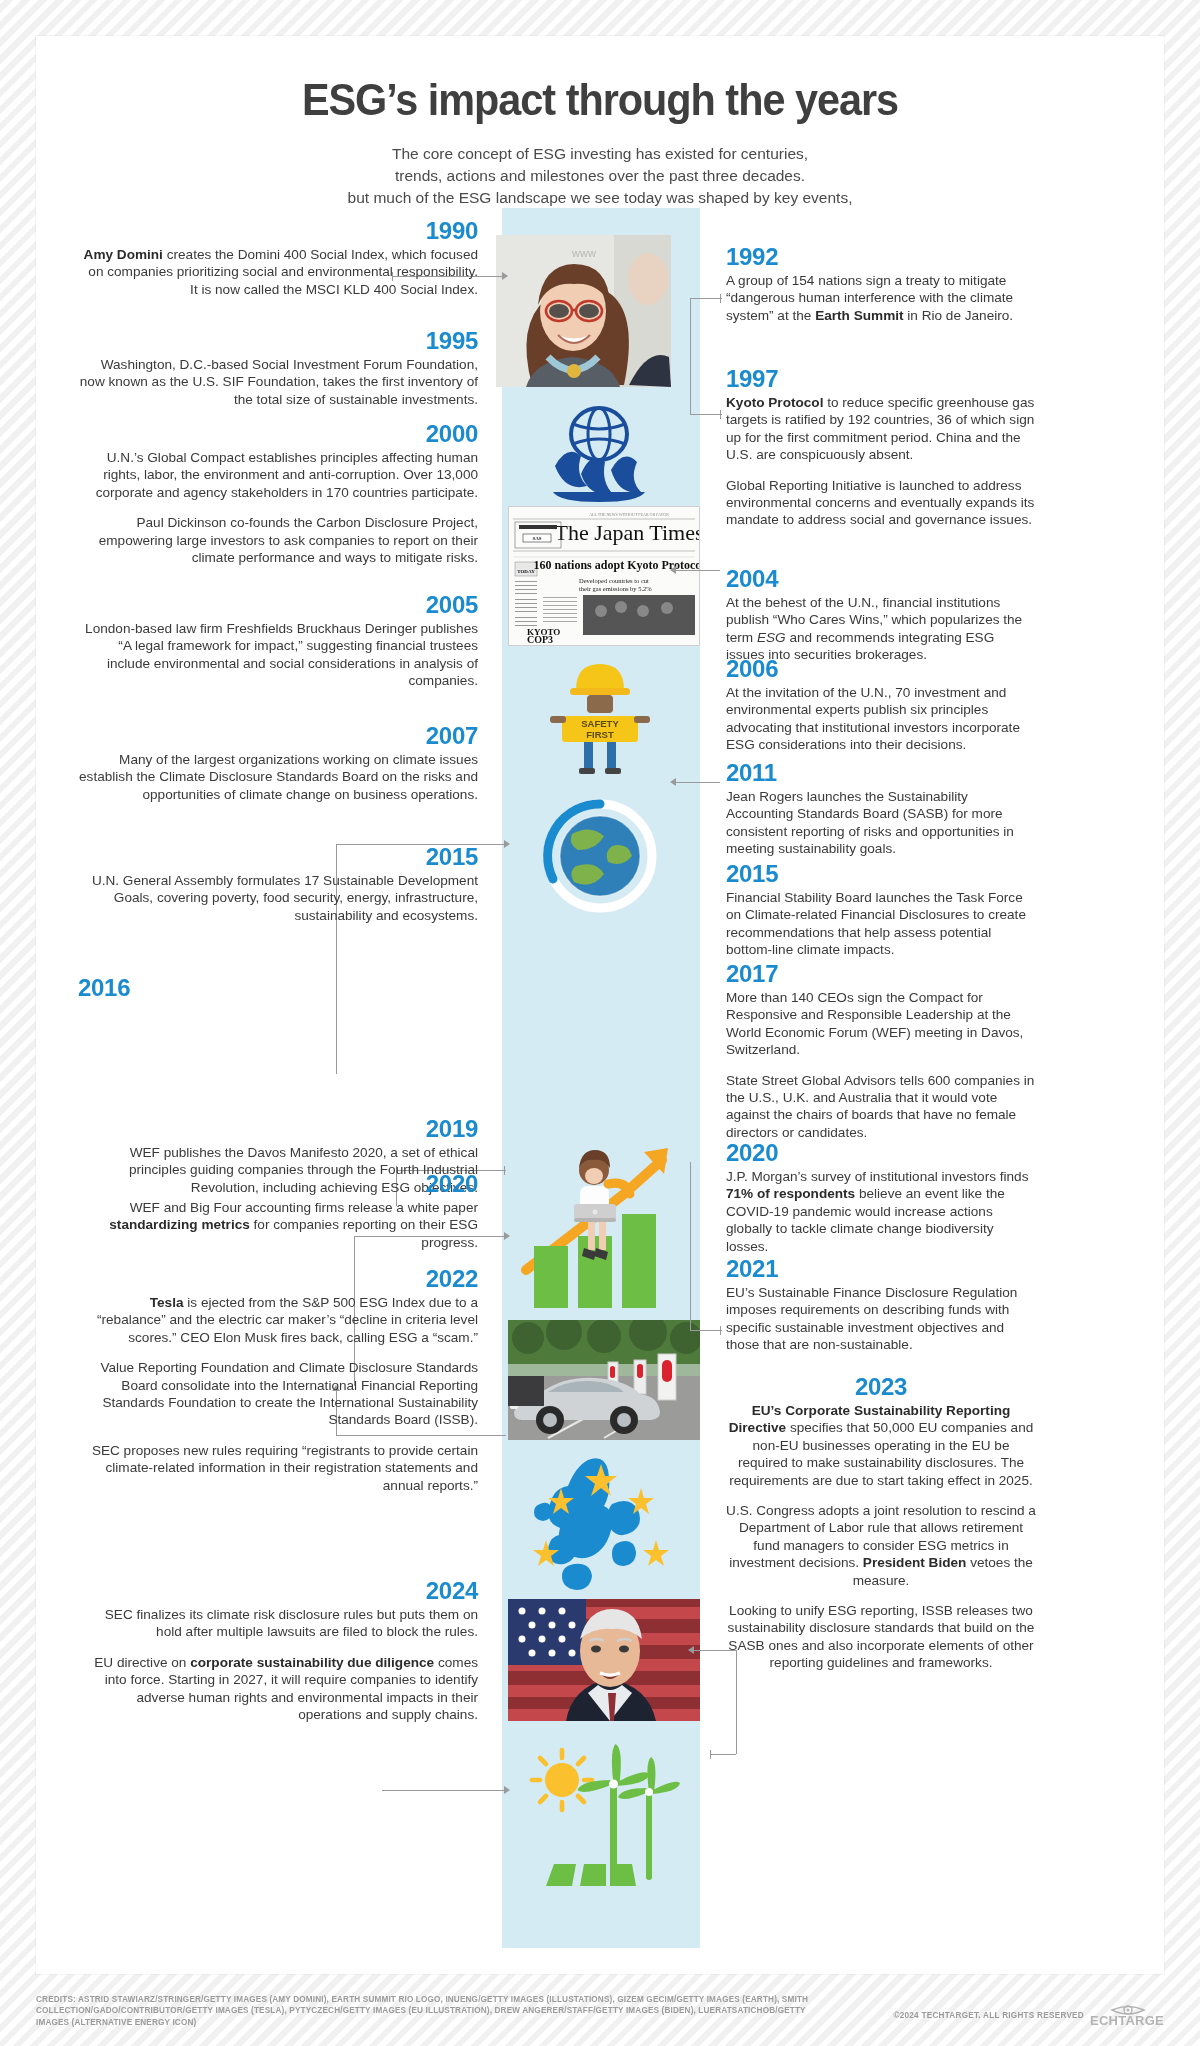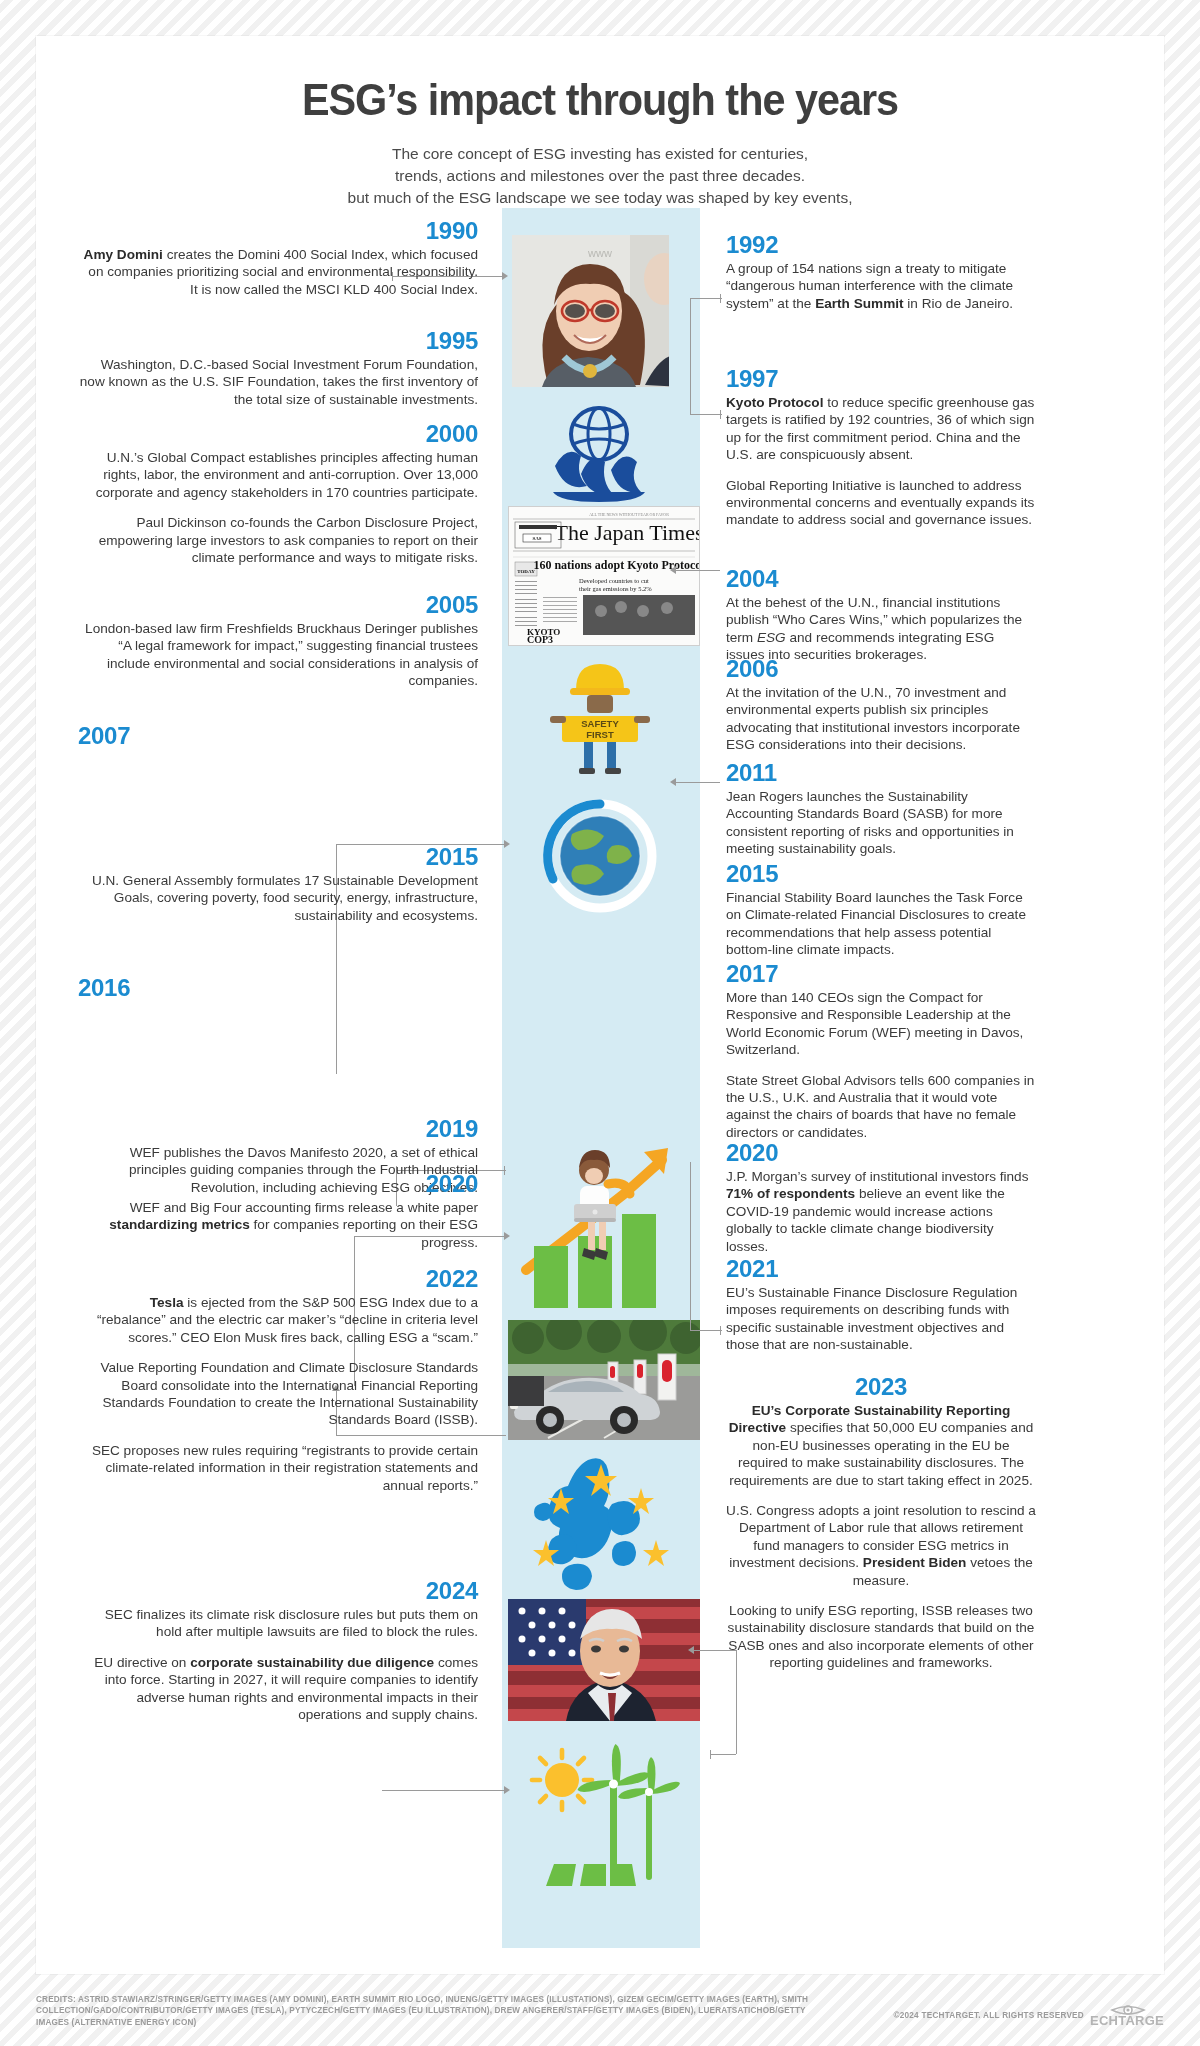--- a/index.html
+++ b/index.html
@@ -134,21 +134,21 @@
 
   <div class="body-wrap">
 
     <div class="band" style="top:172px;height:220px;"></div>
     <div class="band" style="top:392px;height:690px;"></div>
     <div class="band" style="top:1082px;height:200px;"></div>
     <div class="band" style="top:1282px;height:200px;"></div>
     <div class="band" style="top:1482px;height:180px;"></div>
     <div class="band" style="top:1662px;height:250px;"></div>
 
-    <div class="media photo-domini" style="left:476px;top:199px;width:157px;height:152px;">
+    <div class="media photo-domini" style="left:460px;top:199px;width:175px;height:152px;">
       <svg width="175" height="152" viewBox="0 0 175 152">
         <rect width="175" height="152" fill="#e6e6e2"></rect>
         <text x="88" y="22" font-family="Liberation Sans, sans-serif" font-size="11" fill="#b9b9b4" text-anchor="middle">www</text>
         <rect x="118" y="0" width="57" height="152" fill="#d9d9d4"></rect>
         <ellipse cx="152" cy="44" rx="20" ry="26" fill="#e8d3c2"></ellipse>
         <path d="M133 150 q19 -38 40 -28 l2 30 z" fill="#2d3340"></path>
 
         <path d="M36 150 q-16 -60 14 -86 q34 -30 66 -4 q26 22 12 90 z" fill="#6a3f2a"></path>
 
         <ellipse cx="77" cy="76" rx="33" ry="40" fill="#f0cdb3"></ellipse>
@@ -521,20 +521,21 @@
         <div class="txt">Paul Dickinson co-founds the Carbon Disclosure Project, empowering large investors to ask companies to report on their climate performance and ways to mitigate risks.</div>
       </div>
 
       <div class="entry" style="top:556px;">
         <div class="yr">2005</div>
         <div class="txt">London-based law firm Freshfields Bruckhaus Deringer publishes “A legal framework for impact,” suggesting financial trustees include environmental and social considerations in analysis of companies.</div>
       </div>
 
       <div class="entry" style="top:687px;">
         <div class="yr">2007</div>
+        <div class="txt">Many of the largest organizations working on climate issues establish the Climate Disclosure Standards Board on the risks and opportunities of climate change on business operations.</div>
       </div>
 
       <div class="entry" style="top:808px;">
         <div class="yr">2015</div>
         <div class="txt">U.N. General Assembly formulates 17 Sustainable Development Goals, covering poverty, food security, energy, infrastructure, sustainability and ecosystems.</div>
       </div>
 
       <div class="entry" style="top:918px;margin-top:21px;">
         <div class="yr">2016</div>
       </div>
@@ -558,21 +559,21 @@
 
       <div class="entry" style="top:1542px;">
         <div class="yr">2024</div>
         <div class="txt">SEC finalizes its climate risk disclosure rules but puts them on hold after multiple lawsuits are filed to block the rules.</div>
         <div class="txt">EU directive on <b>corporate sustainability due diligence</b> comes into force. Starting in 2027, it will require companies to identify adverse human rights and environmental impacts in their operations and supply chains.</div>
       </div>
     </div>
 
     <div class="colR">
 
-      <div class="entry" style="top:196px;">
+      <div class="entry" style="top:208px;">
         <div class="yr">1992</div>
         <div class="txt">A group of 154 nations sign a treaty to mitigate “dangerous human interference with the climate system” at the <b>Earth Summit</b> in Rio de Janeiro.</div>
       </div>
 
       <div class="entry" style="top:330px;">
         <div class="yr">1997</div>
         <div class="txt"><b>Kyoto Protocol</b> to reduce specific greenhouse gas targets is ratified by 192 countries, 36 of which sign up for the first commitment period. China and the U.S. are conspicuously absent.</div>
         <div class="txt">Global Reporting Initiative is launched to address environmental concerns and eventually expands its mandate to address social and governance issues.</div>
       </div>
 

